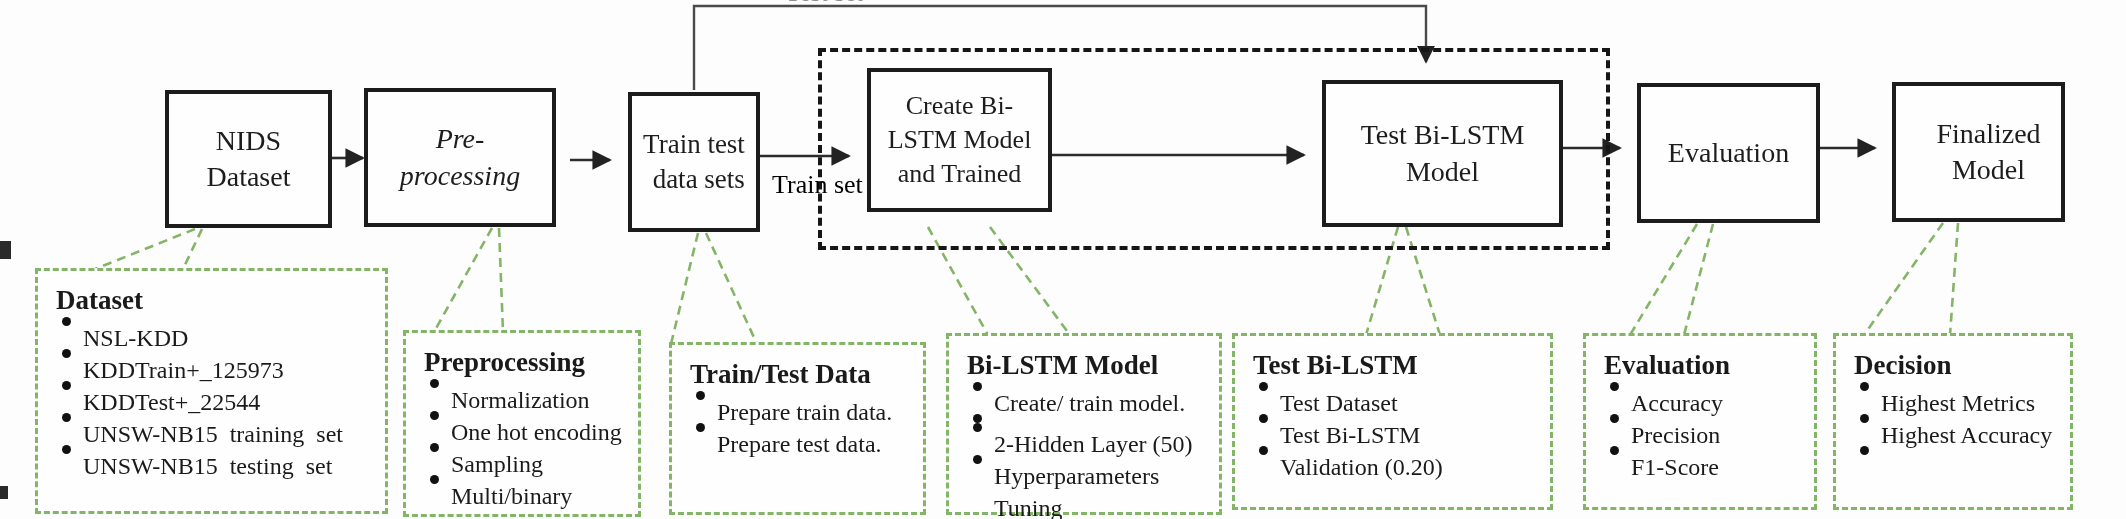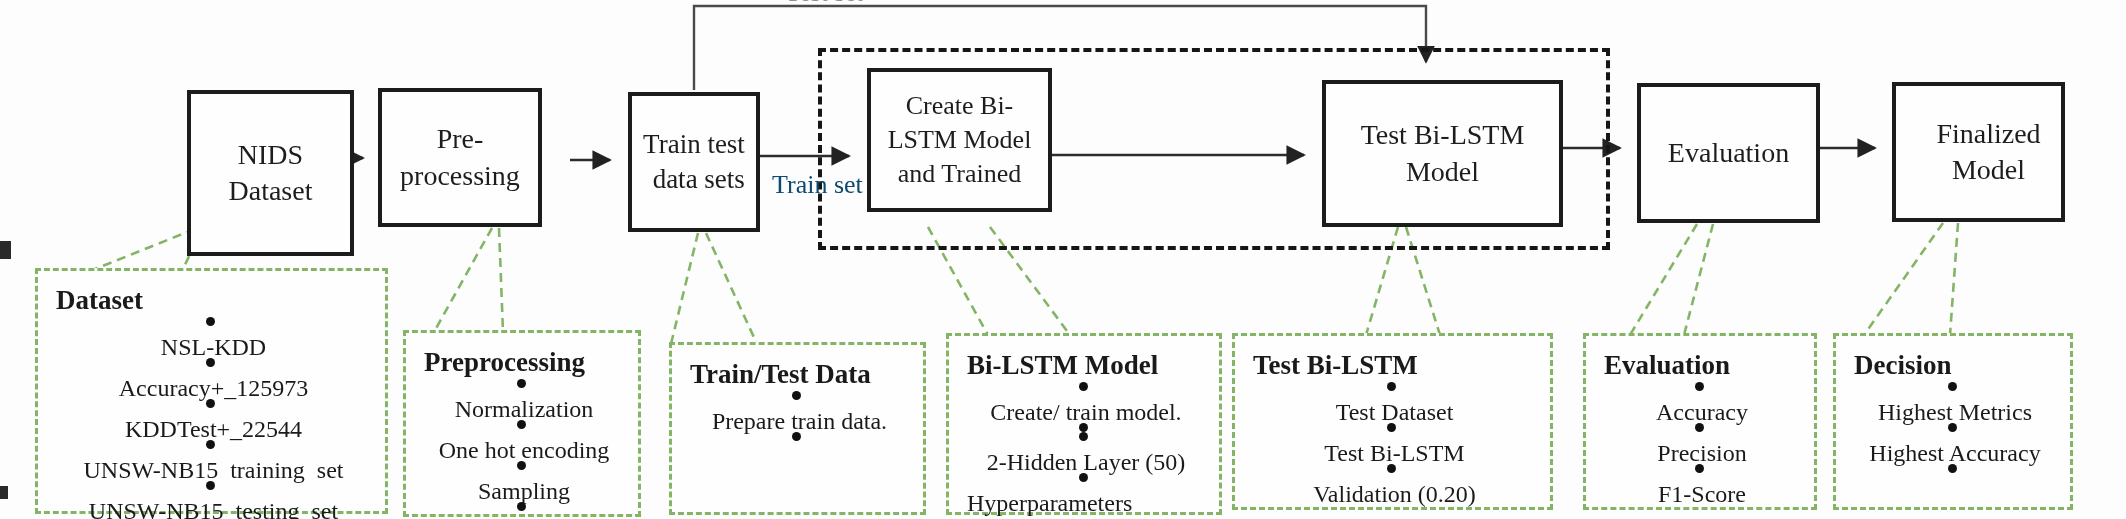--- a/index.html
+++ b/index.html
@@ -11,28 +11,28 @@
   }
   svg.connectors{position:absolute;left:0;top:0;width:2126px;height:519px;pointer-events:none;}
   .fbox{
     position:absolute;box-sizing:border-box;border:4px solid #1c1c1c;background:#fefefe;
     display:flex;align-items:center;justify-content:center;text-align:center;
   }
   .fbox .flabel{white-space:pre-line;font-size:28px;line-height:1.3;color:#1d1d1d;}
   .group-box{
     position:absolute;box-sizing:border-box;border:4px dashed #161616;background:transparent;
   }
-  .edge-label{position:absolute;font-size:26px;color:#0c4a6e;white-space:nowrap;}
+  .edge-label{position:absolute;font-size:26px;color:#000000;white-space:nowrap;}
   .edge-label.test-set{color:#8d8d8d;}
   .callout{
     position:absolute;box-sizing:border-box;border:3px dashed #84b566;background:#fefefe;
     padding:13px 14px 10px 18px;
   }
   .callout .ctitle{font-weight:bold;font-size:27px;line-height:1.2;margin-bottom:6px;white-space:pre-wrap;}
-  .citem{display:flex;align-items:center;font-size:24px;line-height:32px;white-space:pre-wrap;flex-direction:column;}
+  .citem{display:flex;align-items:flex-start;font-size:24px;line-height:32px;white-space:pre-wrap;}
   .citem .dot{
     flex:0 0 auto;width:9px;height:9px;border-radius:50%;background:#111;
     margin:0 12px 0 6px;position:relative;top:-5px;
   }
   .artifact{position:absolute;background:#2a2a2a;}
 </style>
 </head>
 <body>
 
 <div class="canvas">
@@ -66,25 +66,25 @@
       <line x1="1406" y1="227" x2="1440" y2="335"></line>
       <line x1="1697" y1="224" x2="1630" y2="335"></line>
       <line x1="1713" y1="224" x2="1684" y2="335"></line>
       <line x1="1943" y1="223" x2="1864" y2="335"></line>
       <line x1="1958" y1="223" x2="1950" y2="335"></line>
     </g>
   </svg>
 
   <div class="group-box" style="left:818px;top:48px;width:792px;height:202px;"></div>
 
-  <div class="fbox" style="left:165px;top:90px;width:167px;height:166px;margin-left:22px;">
+  <div class="fbox" style="left:165px;top:90px;width:167px;height:138px;">
     <span class="flabel">NIDS
 Dataset</span>
   </div>
-  <div class="fbox" style="left:378px;top:88px;width:164px;height:139px;">
+  <div class="fbox" style="left:364px;top:88px;width:192px;height:139px;font-style:italic;">
     <span class="flabel">Pre-
 processing</span>
   </div>
   <div class="fbox" style="left:628px;top:92px;width:132px;height:140px;font-size:27px;">
     <span class="flabel" style="font-size:27px;text-align:right;">Train test
 data sets</span>
   </div>
   <div class="fbox" style="left:867px;top:68px;width:185px;height:144px;text-align:center;">
     <span class="flabel" style="font-size:26px;">Create Bi-
 LSTM Model
@@ -101,38 +101,38 @@
     <span class="flabel">Finalized
 Model</span>
   </div>
 
   <div class="edge-label" style="left:772px;top:170px;">Train set</div>
   <div class="edge-label test-set" style="left:785px;top:-22px;">Test set</div>
 
   <div class="callout" style="left:35px;top:268px;width:353px;height:246px;">
     <div class="ctitle">Dataset</div>
     <div class="citem"><span class="dot"></span><span>NSL-KDD</span></div>
-    <div class="citem"><span class="dot"></span><span>Accuracy+_125973</span></div>
+    <div class="citem"><span class="dot"></span><span>KDDTrain+_125973</span></div>
     <div class="citem"><span class="dot"></span><span>KDDTest+_22544</span></div>
     <div class="citem"><span class="dot"></span><span>UNSW-NB15  training  set</span></div>
     <div class="citem"><span class="dot"></span><span>UNSW-NB15  testing  set</span></div>
   </div>
 
   <div class="callout" style="left:403px;top:330px;width:238px;height:187px;">
     <div class="ctitle">Preprocessing</div>
     <div class="citem"><span class="dot"></span><span>Normalization</span></div>
     <div class="citem"><span class="dot"></span><span>One hot encoding</span></div>
     <div class="citem"><span class="dot"></span><span>Sampling</span></div>
     <div class="citem"><span class="dot"></span><span>Multi/binary class</span></div>
   </div>
 
   <div class="callout" style="left:669px;top:342px;width:257px;height:173px;font-family:Liberation Serif, serif;">
     <div class="ctitle">Train/Test Data</div>
     <div class="citem"><span class="dot"></span><span>Prepare train data.</span></div>
-    <div class="citem"><span class="dot"></span></div>
+    <div class="citem"><span class="dot"></span><span>Prepare test data.</span></div>
   </div>
 
   <div class="callout" style="left:946px;top:333px;width:276px;height:182px;">
     <div class="ctitle">Bi-LSTM Model</div>
     <div class="citem"><span class="dot"></span><span>Create/ train model.</span></div>
     <div class="citem"><span class="dot"></span></div>
     <div class="citem"><span class="dot"></span><span>2-Hidden Layer (50)</span></div>
     <div class="citem"><span class="dot"></span><span>Hyperparameters Tuning</span></div>
   </div>
 

